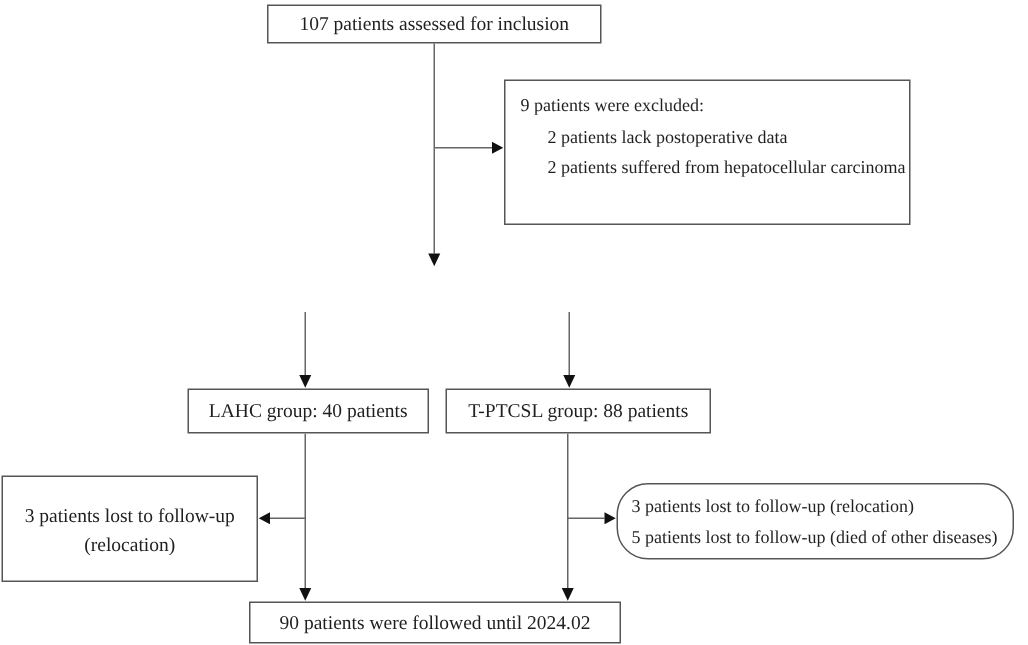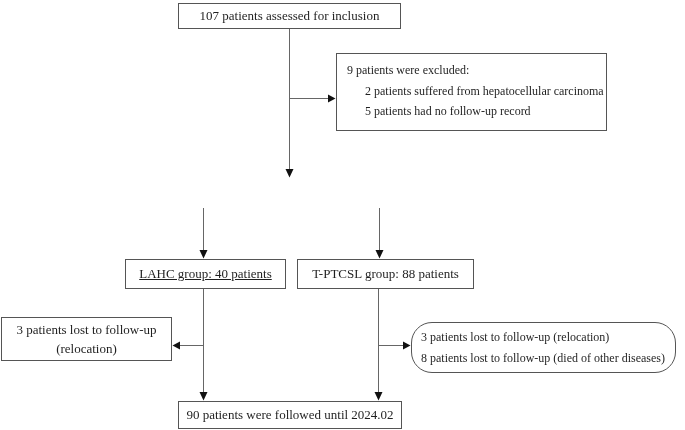--- a/index.html
+++ b/index.html
@@ -32,33 +32,33 @@
     justify-content: center;
     text-align: center;
     white-space: nowrap;
   }
   .stack-box {
     display: flex;
     flex-direction: column;
     justify-content: center;
   }
   #box-assessed { left: 178px; top: 3px;   width: 223px; height: 26px; }
-  #box-excluded { left: 336px; top: 53px;  width: 271px; height: 78px;
+  #box-excluded { left: 336px; top: 53px;  width: 271px; height: 97px;
                   padding: 6px 4px 0 10px; line-height: 20.5px; font-size: 12px; }
   #box-excluded .excl-line { white-space: nowrap; }
   #box-excluded .indent { padding-left: 18px; }
   #box-enrolled { left: 178px; top: 178px; width: 224px; height: 30px; }
-  #box-lahc     { left: 125px; top: 259px; width: 161px; height: 30px; text-decoration: underline; }
+  #box-lahc     { left: 125px; top: 259px; width: 161px; height: 30px; }
   #box-tptcsl   { left: 297px; top: 259px; width: 177px; height: 30px; }
-  #box-lost-left  { left: 1px;   top: 317px; width: 171px; height: 44px;
+  #box-lost-left  { left: 1px;   top: 317px; width: 171px; height: 71px;
                     text-align: center; line-height: 19px; }
   #box-lost-right { left: 411px; top: 322px; width: 265px; height: 51px;
                     padding-left: 9px; line-height: 21px; font-size: 12px; border-radius: 21px; }
   #box-lost-right .lost-line { white-space: nowrap; }
-  #box-followed { left: 178px; top: 401px; width: 224px; height: 28px; }
+  #box-followed { left: 166px; top: 401px; width: 248px; height: 28px; }
 </style>
 </head>
 <body>
 
 <div class="canvas">
 
   <svg class="connectors" width="685" height="430" viewBox="0 0 685 430" aria-hidden="true">
 
     <line x1="289.5" y1="28" x2="289.5" y2="169"></line>
     <polygon points="285.5,169 293.5,169 289.5,177.5"></polygon>
@@ -82,34 +82,34 @@
     <polygon points="180,341.5 180,349.5 172.5,345.5"></polygon>
 
     <line x1="378.5" y1="345.5" x2="403" y2="345.5"></line>
     <polygon points="403,341.5 403,349.5 410.5,345.5"></polygon>
   </svg>
 
   <div class="box center-box" id="box-assessed">107 patients assessed for inclusion</div>
 
   <div class="box" id="box-excluded">
     <div class="excl-line">9 patients were excluded:</div>
+    <div class="excl-line indent">2 patients lack postoperative data</div>
     <div class="excl-line indent">2 patients suffered from hepatocellular carcinoma</div>
-    <div class="excl-line indent">5 patients had no follow-up record</div>
   </div>
 
 
   <div class="box center-box" id="box-lahc">LAHC group: 40 patients</div>
 
   <div class="box center-box" id="box-tptcsl">T-PTCSL group: 88 patients</div>
 
   <div class="box stack-box" id="box-lost-left">
     <div>3 patients lost to follow-up</div>
     <div>(relocation)</div>
   </div>
 
   <div class="box stack-box" id="box-lost-right">
     <div class="lost-line">3 patients lost to follow-up (relocation)</div>
-    <div class="lost-line">8 patients lost to follow-up (died of other diseases)</div>
+    <div class="lost-line">5 patients lost to follow-up (died of other diseases)</div>
   </div>
 
   <div class="box center-box" id="box-followed">90 patients were followed until 2024.02</div>
 
 </div>
 
 </body></html>

